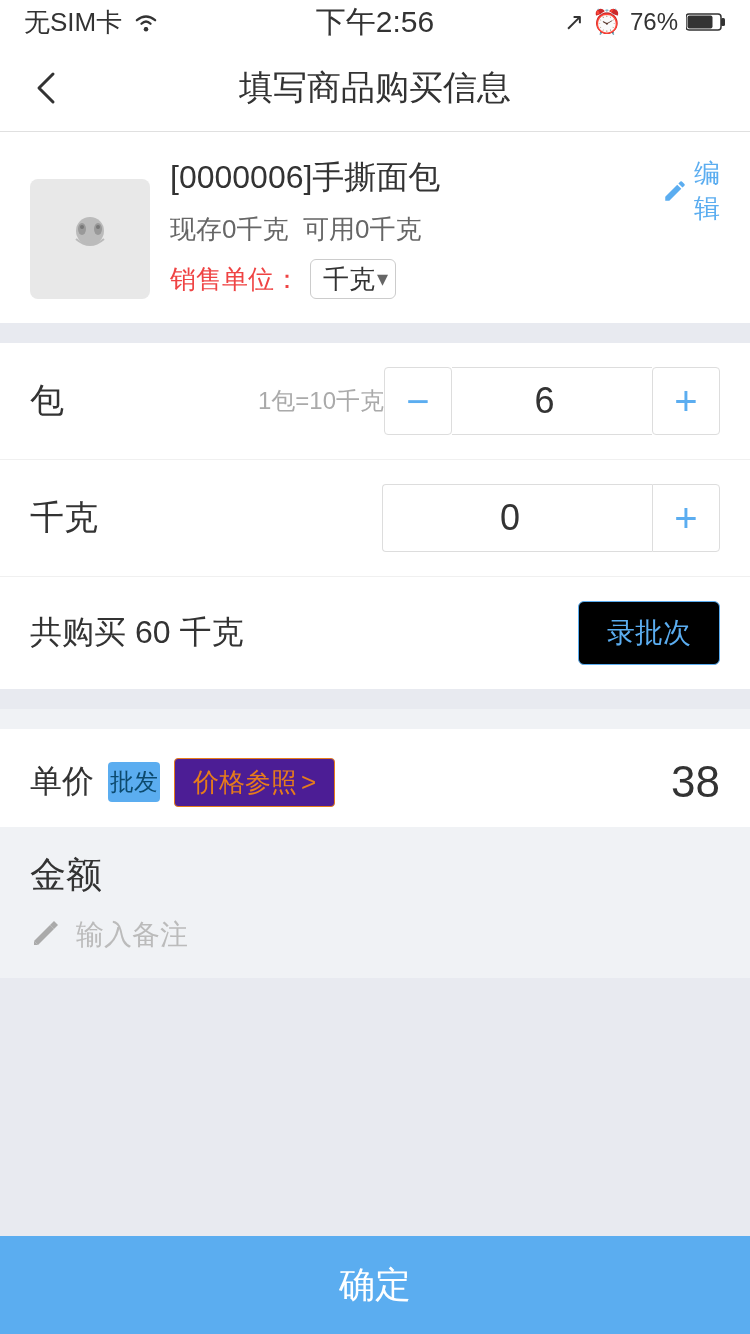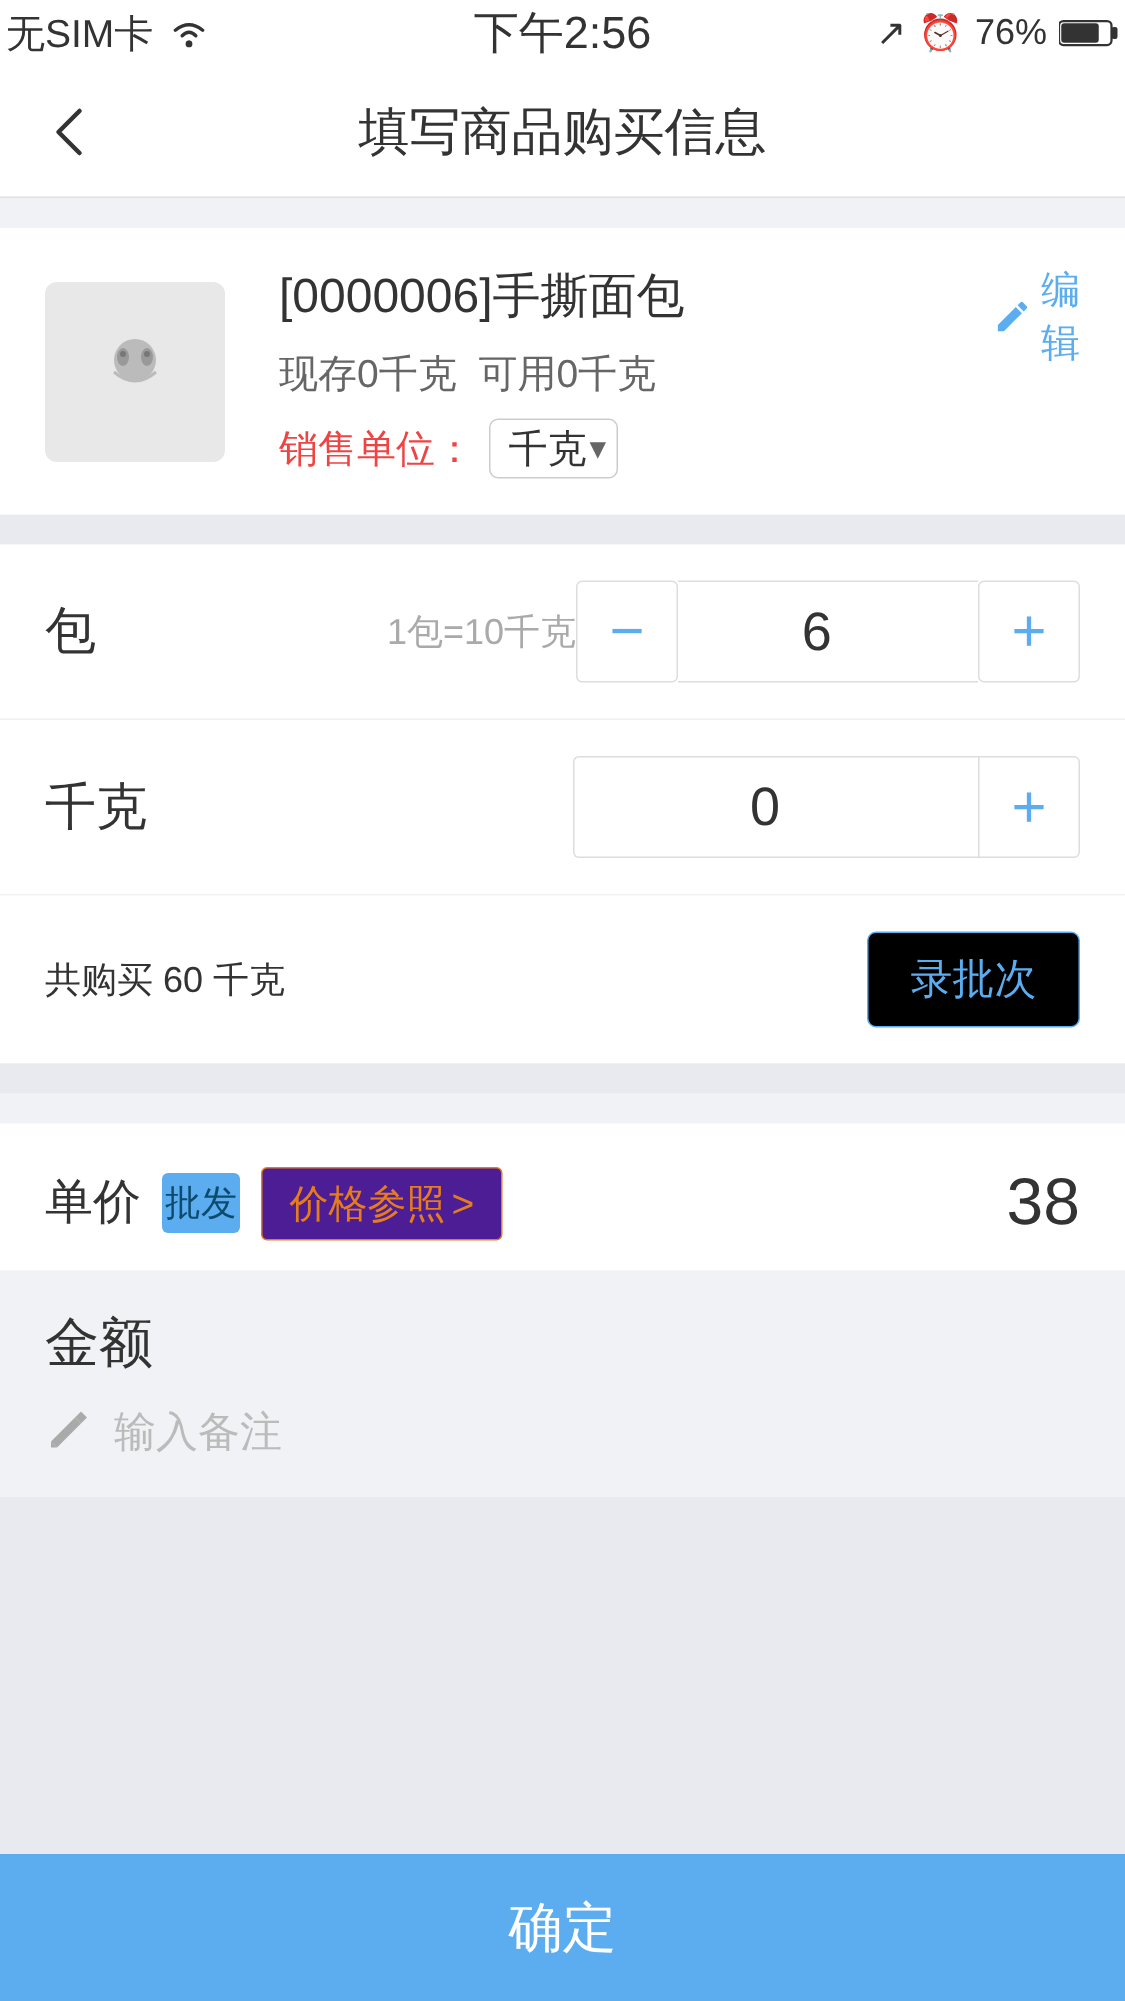--- a/index.html
+++ b/index.html
@@ -13,21 +13,21 @@
       flex-direction: column;
     }
 
     
     .status-bar {
       background: #fff;
       height: 44px;
       display: flex;
       align-items: center;
       justify-content: space-between;
-      padding: 0 4px;
+      padding: 0 24px;
       font-size: 28px;
     }
     .status-left {
       display: flex;
       align-items: center;
       gap: 10px;
       font-size: 26px;
       color: #333;
     }
     .status-center {
@@ -76,25 +76,24 @@
     }
     .nav-title {
       font-size: 34px;
       font-weight: 500;
       color: #333;
     }
 
     
     .product-card {
       background: #fff;
-      margin-top: 20px;
       padding: 24px 30px;
       display: flex;
-      align-items: center;
-      gap: 36px;
+      align-items: flex-end;
+      gap: 20px;
       position: relative;
     }
     .product-image {
       width: 120px;
       height: 120px;
       background: #e8e8e8;
       border-radius: 8px;
       display: flex;
       align-items: center;
       justify-content: center;
@@ -235,21 +234,21 @@
 
     
     .total-batch-row {
       display: flex;
       align-items: center;
       justify-content: space-between;
       padding: 24px 30px;
       background: #fff;
     }
     .total-text {
-      font-size: 24px;
+      font-size: 32px;
       color: #333;
     }
     .total-highlight {
       color: #333;
       font-weight: 500;
     }
     .batch-btn {
       border: 1px solid #5badf0;
       color: #5badf0;
       background: #000000;

